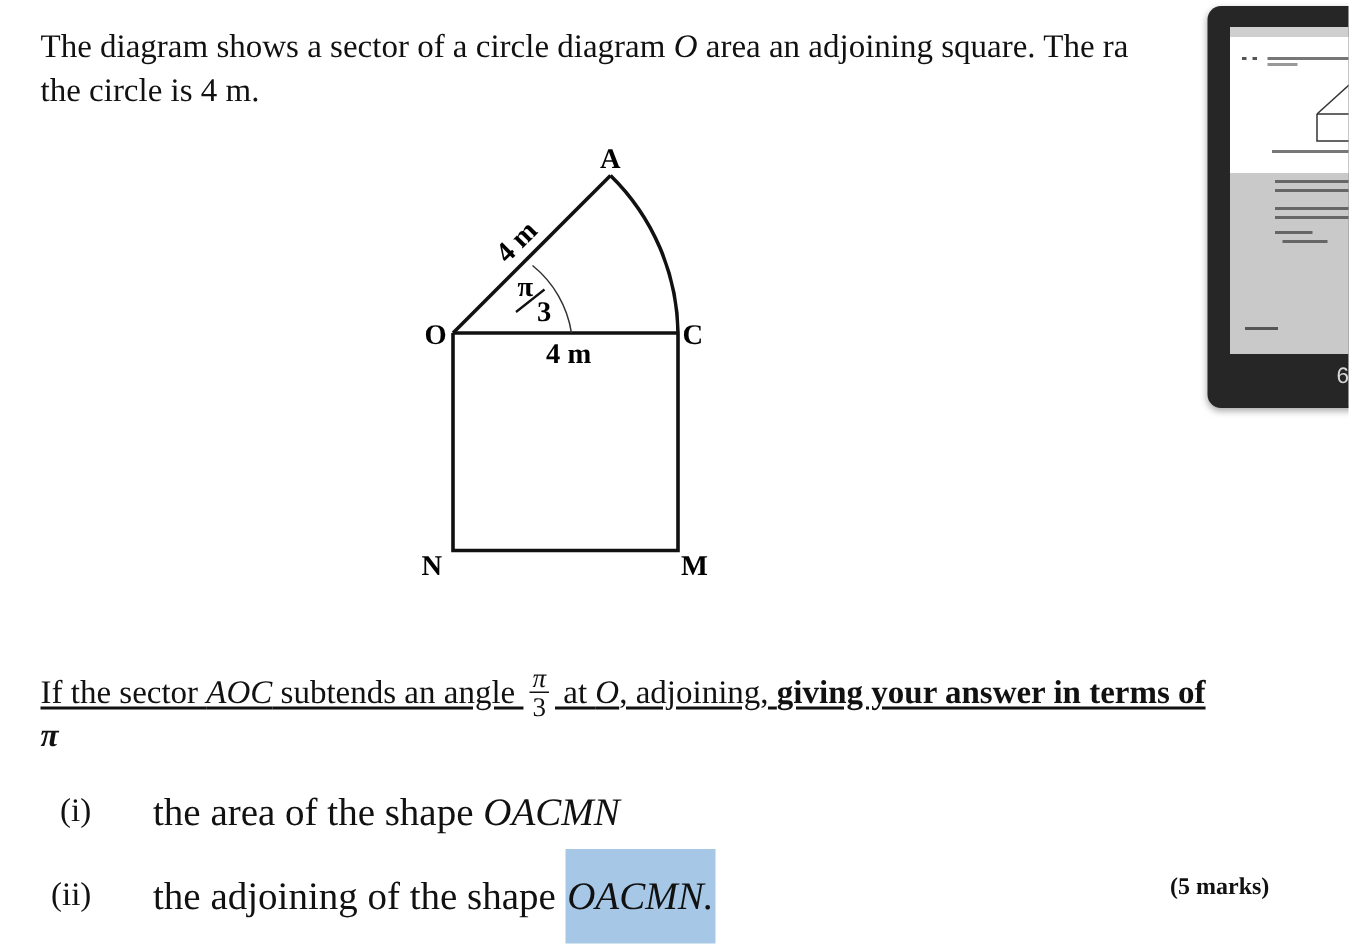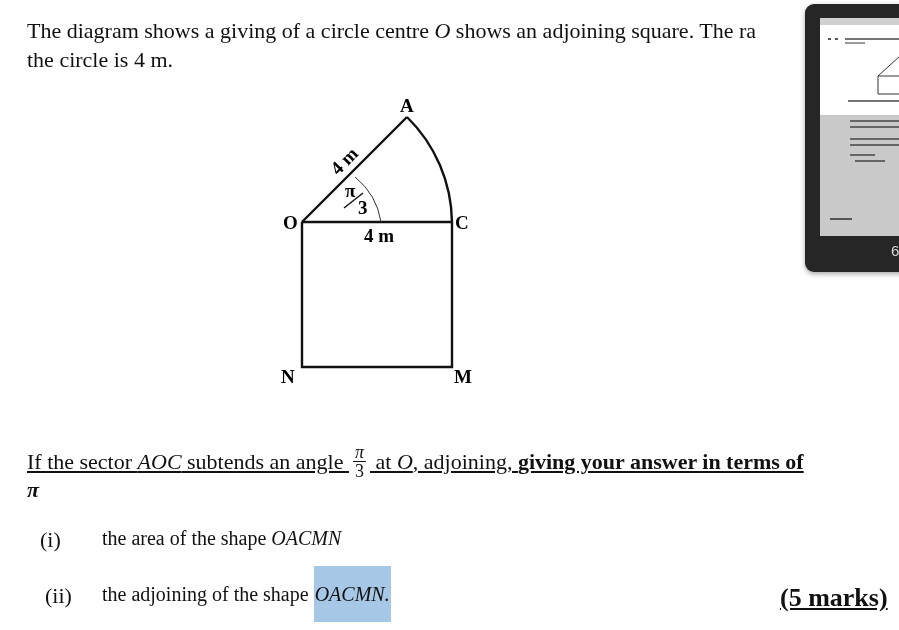--- a/index.html
+++ b/index.html
@@ -14,48 +14,48 @@
   #intro1 { left: 27px; top: 17px; }
   #intro2 { left: 27px; top: 46px; font-family: Liberation Serif, serif; }
   #diagram { position: absolute; left: 0; top: 0; }
   .lbl { font-family: "Liberation Serif", serif; font-weight: bold; font-size: 19px; }
   #question { left: 27px; top: 445px; text-decoration: underline; }
   .frac { display: inline-block; vertical-align: middle; text-align: center; font-size: 18px; line-height: 18px; margin: 0 4px; position: relative; top: -2px; }
   .frac .num { display: block; border-bottom: 1.3px solid #111; padding: 0 2px; font-style: italic; }
   .frac .den { display: block; }
   #pi-line { left: 27px; top: 476px; font-style: italic; font-weight: bold; }
   .part-num { position: absolute; font-size: 22px; }
-  .part-text { position: absolute; font-size: 20px; white-space: nowrap; }
+  .part-text { position: absolute; font-size: 26px; white-space: nowrap; }
   #p1num { left: 40px; top: 527px; }
   #p1text { left: 102px; top: 527px; }
-  #p2num { left: 34px; top: 583px; margin-left: 11px; }
+  #p2num { left: 34px; top: 583px; }
   #p2text { left: 102px; top: 583px; }
   .hl { background: #a6c8e6; padding: 17px 1px; }
-  #marks { position: absolute; left: 780px; top: 583px; font-size: 26px; font-weight: bold; text-decoration: underline; }
+  #marks { position: absolute; left: 780px; top: 583px; font-size: 16px; font-weight: bold; }
 
   
   #overlay {
     position: absolute; left: 805px; top: 4px; width: 110px; height: 268px;
     background: #262626; border-radius: 9px;
     box-shadow: 0 2px 5px rgba(0,0,0,0.35);
   }
   #overlay-page {
     position: absolute; left: 15px; top: 14px; width: 95px; height: 218px;
     background: linear-gradient(#cfcfcf 0 7px, #ffffff 7px 97px, #c9c9c9 97px 100%);
   }
   #overlay-page .tiny { position: absolute; height: 2px; background: #555; }
   #overlay-num {
     position: absolute; left: 86px; top: 238px; color: #d8d8d8;
     font-family: "Liberation Sans", sans-serif; font-size: 15px;
   }
 </style>
 </head>
 <body>
 
-<div class="txt" id="intro1"><span>The diagram shows a giving of a circle centre </span><span class="it">O</span><span> shows an adjoining square.  The ra</span></div>
+<div class="txt" id="intro1"><span>The diagram shows a sector of a circle diagram </span><span class="it">O</span><span> area an adjoining square.  The ra</span></div>
 <div class="txt" id="intro2">the circle is 4 m.</div>
 
 <svg id="diagram" width="899" height="420">
   <g stroke="#111" stroke-width="2.4" fill="none">
 
     <polyline points="302,222 302,367 452,367 452,222"></polyline>
 
     <line x1="302" y1="222" x2="452" y2="222"></line>
 
     <line x1="302" y1="222" x2="407" y2="117"></line>

